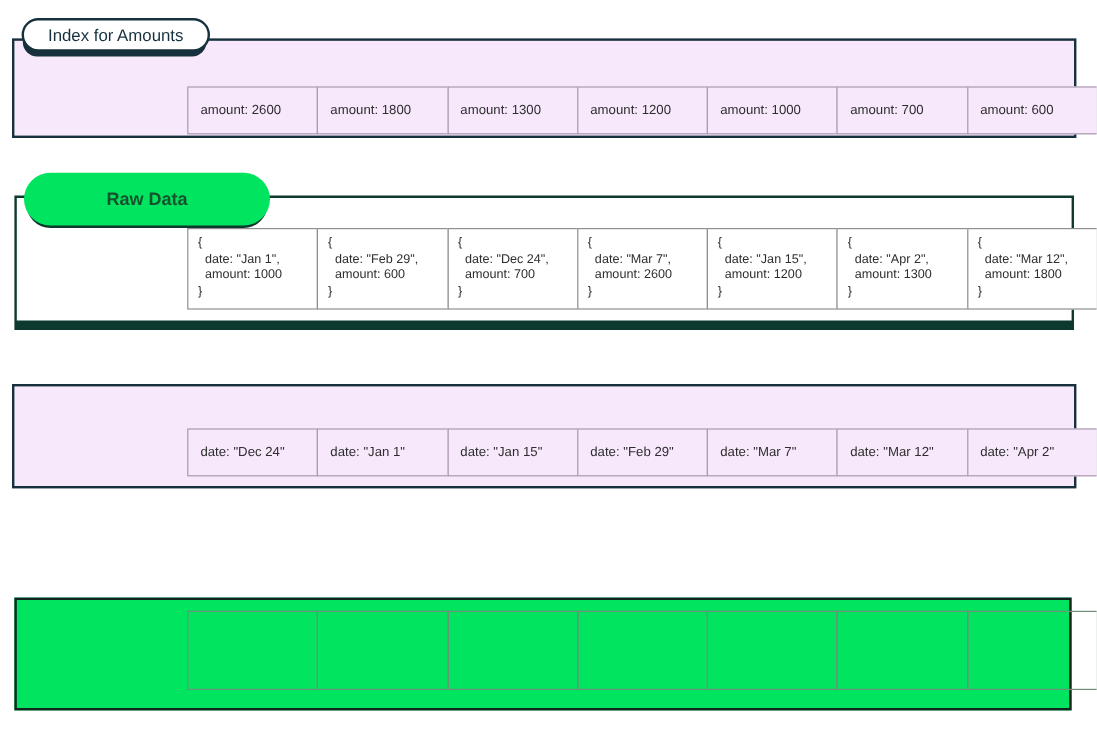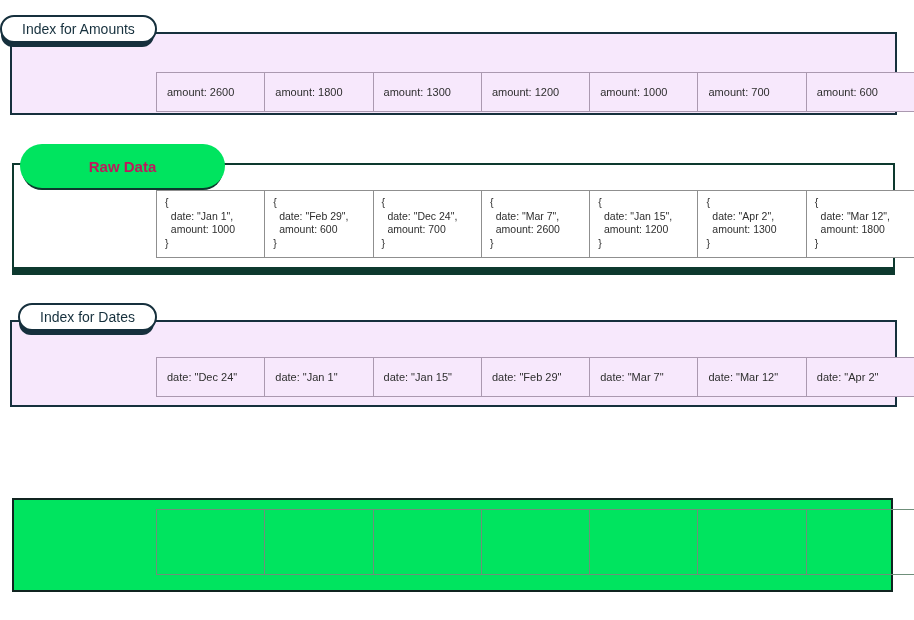--- a/index.html
+++ b/index.html
@@ -30,21 +30,21 @@
     height: 28px;
     white-space: nowrap;
     box-shadow: -1px 6px 0 -2px var(--outline-dark, #16303d);
   }
   .pill-green {
     height: 44px;
     background: var(--green-fill, #00e45f);
     border: none;
     font-size: 15px;
     font-weight: 700;
-    color: #be185d;
+    color: #14532d;
     box-shadow: 0 4px 0 -2px var(--raw-outline, #0d392e);
     width: 205px;
     padding: 0;
   }
 
   
   .panel {
     position: absolute;
     z-index: 1;
     box-sizing: border-box;
@@ -103,21 +103,21 @@
     background: transparent;
     border: 1px solid var(--query-cell-border, #6f8f7a);
   }
 </style>
 </head>
 <body>
 
 <div class="canvas">
 
   <div class="panel panel-pink" style="left:10px; top:32px; width:887px; height:83px;"></div>
-  <div class="pill" style="left:0; top:15px;">Index for Amounts</div>
+  <div class="pill" style="left:18px; top:15px;">Index for Amounts</div>
   <div class="cells" style="left:128px; top:72px;">
     <div class="cell cell-pink">amount: 2600</div>
     <div class="cell cell-pink">amount: 1800</div>
     <div class="cell cell-pink">amount: 1300</div>
     <div class="cell cell-pink">amount: 1200</div>
     <div class="cell cell-pink">amount: 1000</div>
     <div class="cell cell-pink">amount: 700</div>
     <div class="cell cell-pink">amount: 600</div>
   </div>
 
@@ -148,21 +148,20 @@
   date: "Apr 2",
   amount: 1300
 }</div>
     <div class="cell cell-raw">{
   date: "Mar 12",
   amount: 1800
 }</div>
   </div>
 
   <div class="panel panel-pink" style="left:10px; top:320px; width:887px; height:87px;"></div>
-  <div class="pill" style="left:18px; top:303px;">Index for Dates</div>
   <div class="cells" style="left:128px; top:357px;">
     <div class="cell cell-pink">date: "Dec 24"</div>
     <div class="cell cell-pink">date: "Jan 1"</div>
     <div class="cell cell-pink">date: "Jan 15"</div>
     <div class="cell cell-pink">date: "Feb 29"</div>
     <div class="cell cell-pink">date: "Mar 7"</div>
     <div class="cell cell-pink">date: "Mar 12"</div>
     <div class="cell cell-pink">date: "Apr 2"</div>
   </div>
 

